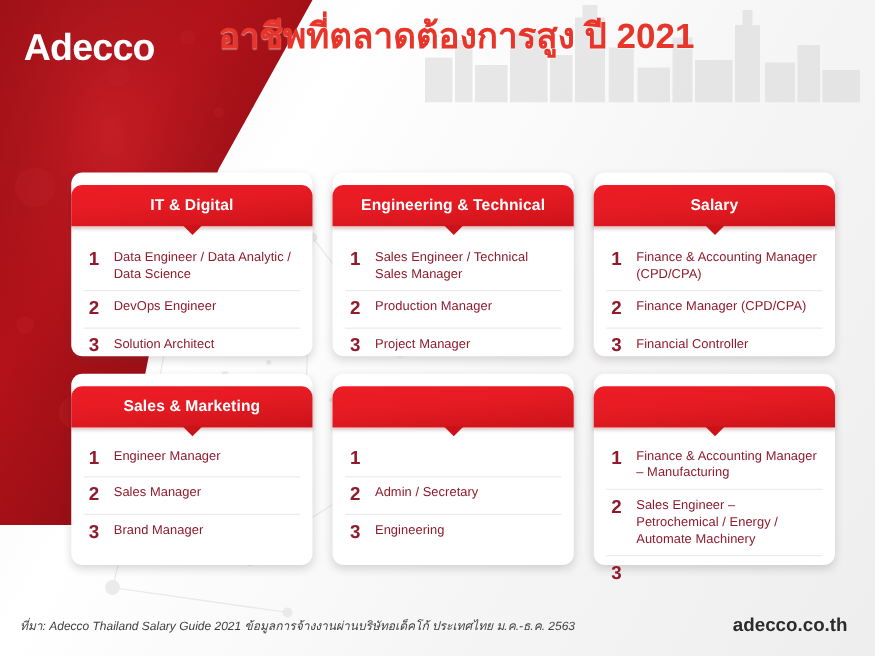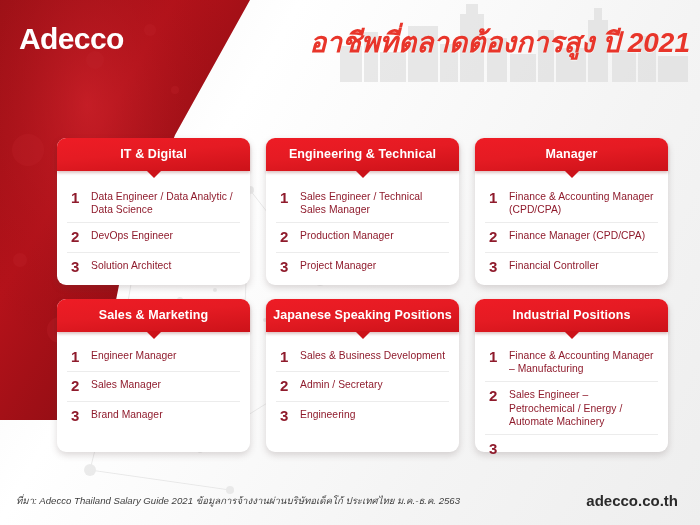--- a/index.html
+++ b/index.html
@@ -40,25 +40,24 @@
     font-size: 30px;
     font-weight: 700;
     letter-spacing: -0.6px;
     line-height: 1;
     margin-left: 1px;
   }
 
   
   .title-block {
     position: absolute;
-    top: 26px; left: 175px;
+    top: 12px; left: 175px;
     width: 515px;
-    text-align: right;
+    text-align: left;
     z-index: 5;
-    font-style: italic;
   }
   .title-line1 {
     color: #e8352a;
     font-size: 28px;
     font-weight: 700;
     line-height: 1.22;
     white-space: nowrap;
     text-shadow: 0 1px 1px rgba(255,255,255,.6);
   }
   .title-line2 {
@@ -93,20 +92,21 @@
 
   .card-header {
     position: relative;
     height: 33px;
     border-radius: 9px 9px 0 0;
     background: linear-gradient(175deg, #ee1c25 0%, #e51b23 45%, #cc1219 100%);
     display: flex;
     align-items: center;
     justify-content: center;
     box-shadow: 0 2px 3px rgba(120,20,20,.25);
+    margin-top: 10px;
   }
   .card-header-title {
     color: #ffffff;
     font-size: 12.5px;
     font-weight: 700;
     letter-spacing: .1px;
     text-align: center;
     line-height: 1.1;
     padding: 0 6px;
   }
@@ -318,21 +318,21 @@
         </div>
         <div class="item">
           <span class="item-rank">3</span>
           <span class="item-label">Project Manager</span>
         </div>
       </div>
     </div>
 
     <div class="card">
       <div class="card-header">
-        <span class="card-header-title">Manager</span>
+        <span class="card-header-title">Salary</span>
         <span class="notch"></span>
       </div>
       <div class="card-body">
         <div class="item">
           <span class="item-rank">1</span>
           <span class="item-label">Finance &amp; Accounting Manager (CPD/CPA)</span>
         </div>
         <div class="item">
           <span class="item-rank">2</span>
           <span class="item-label">Finance Manager (CPD/CPA)</span>
@@ -360,42 +360,39 @@
         </div>
         <div class="item">
           <span class="item-rank">3</span>
           <span class="item-label">Brand Manager</span>
         </div>
       </div>
     </div>
 
     <div class="card tight">
       <div class="card-header">
-        <span class="card-header-title">Japanese Speaking Positions</span>
-        <span class="notch"></span>
-      </div>
-      <div class="card-body">
-        <div class="item">
-          <span class="item-rank">1</span>
-          <span class="item-label">Sales &amp; Business Development</span>
+        <span class="notch"></span>
+      </div>
+      <div class="card-body">
+        <div class="item">
+          <span class="item-rank">1</span>
         </div>
         <div class="item">
           <span class="item-rank">2</span>
           <span class="item-label">Admin / Secretary</span>
         </div>
         <div class="item">
           <span class="item-rank">3</span>
           <span class="item-label">Engineering</span>
         </div>
       </div>
     </div>
 
     <div class="card tight">
       <div class="card-header">
-        <span class="card-header-title">Industrial Positions</span>
         <span class="notch"></span>
       </div>
       <div class="card-body">
         <div class="item">
           <span class="item-rank">1</span>
           <span class="item-label">Finance &amp; Accounting Manager – Manufacturing</span>
         </div>
         <div class="item">
           <span class="item-rank">2</span>
           <span class="item-label">Sales Engineer – Petrochemical / Energy / Automate Machinery</span>

